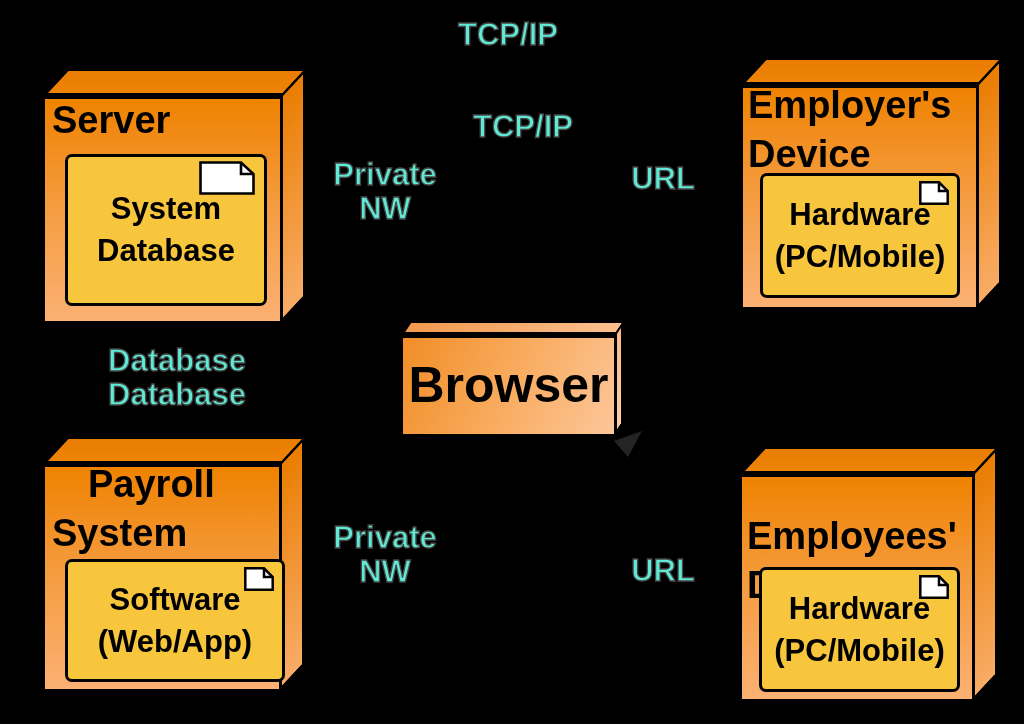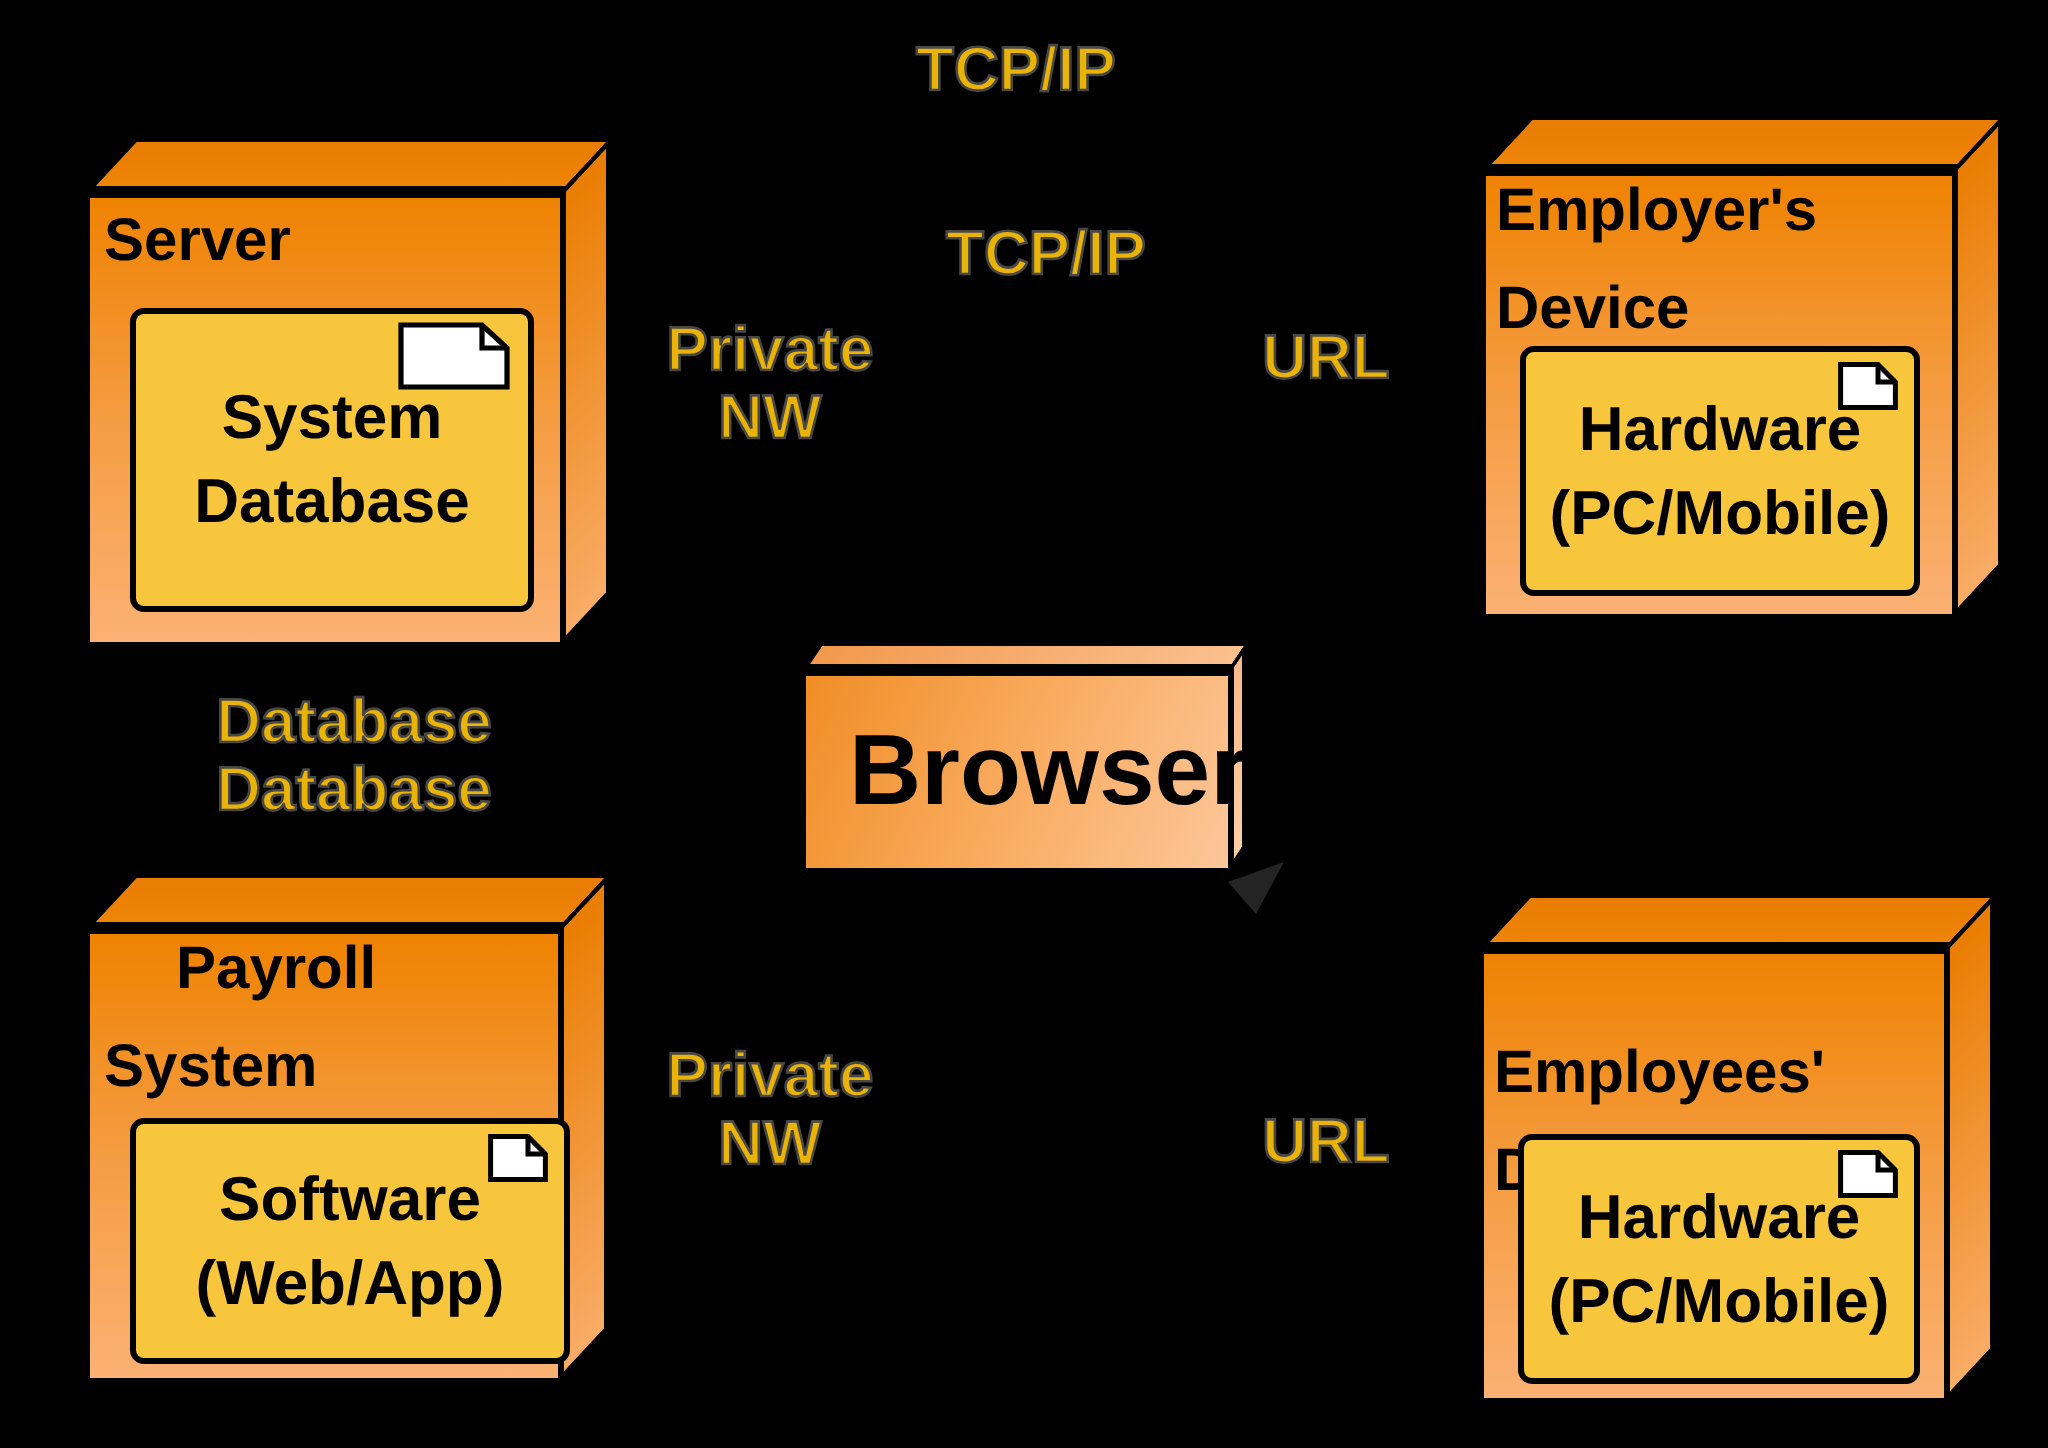--- a/index.html
+++ b/index.html
@@ -21,33 +21,33 @@
   
   .browser .front{background:linear-gradient(115deg,#F18D26 0%,#F9AE64 55%,#FCC69A 100%);}
   .browser .top-face{top:-15px;height:15px;transform:skewX(-33.7deg);
     background:linear-gradient(90deg,#F2994D,#FBC austria 100%);
     background:linear-gradient(90deg,#F2994D,#FBC violet);
     background:linear-gradient(90deg,#F2994D,#FBC08F);}
   .browser .side-face{width:10px;transform:skewY(-56.3deg);
     background:linear-gradient(180deg,#FBB98A,#FDCEA2);}
   
   .node-title{position:absolute;z-index:3;color:#000;font-weight:700;
-    font-size:30px;line-height:49px;white-space:nowrap;}
-  .browser-title{position:absolute;z-index:3;left:16px;top:6px;width:100%;
+    font-size:38px;line-height:49px;white-space:nowrap;}
+  .browser-title{position:absolute;z-index:3;left:0;top:6px;width:100%;
     text-align:center;color:#000;font-weight:700;font-size:50px;line-height:90px;
     line-height:88px;}
   
   .component{position:absolute;z-index:3;background:#F8C63C;border:3px solid #000;
     border-radius:7px;box-sizing:border-box;display:flex;flex-direction:column;
     align-items:center;justify-content:center;color:#000;font-weight:700;}
   .component .line{font-size:31px;line-height:42px;white-space:nowrap;}
   .page-icon{position:absolute;z-index:4;}
   
   .edge-label{position:absolute;transform:translateX(-50%);text-align:center;
-    font-weight:700;font-size:31px;line-height:34px;color:#eab308;
+    font-weight:700;font-size:31px;line-height:34px;color:#5eead4;
     -webkit-text-stroke:1.3px #474747;white-space:nowrap;z-index:0;}
   .edge-label span{display:block;}
   .arrowhead{position:absolute;z-index:1;}
 </style>
 </head>
 <body>
 
 <div class="stage">
 
   <div class="node" style="left:42px;top:96px;width:241px;height:228px;">

